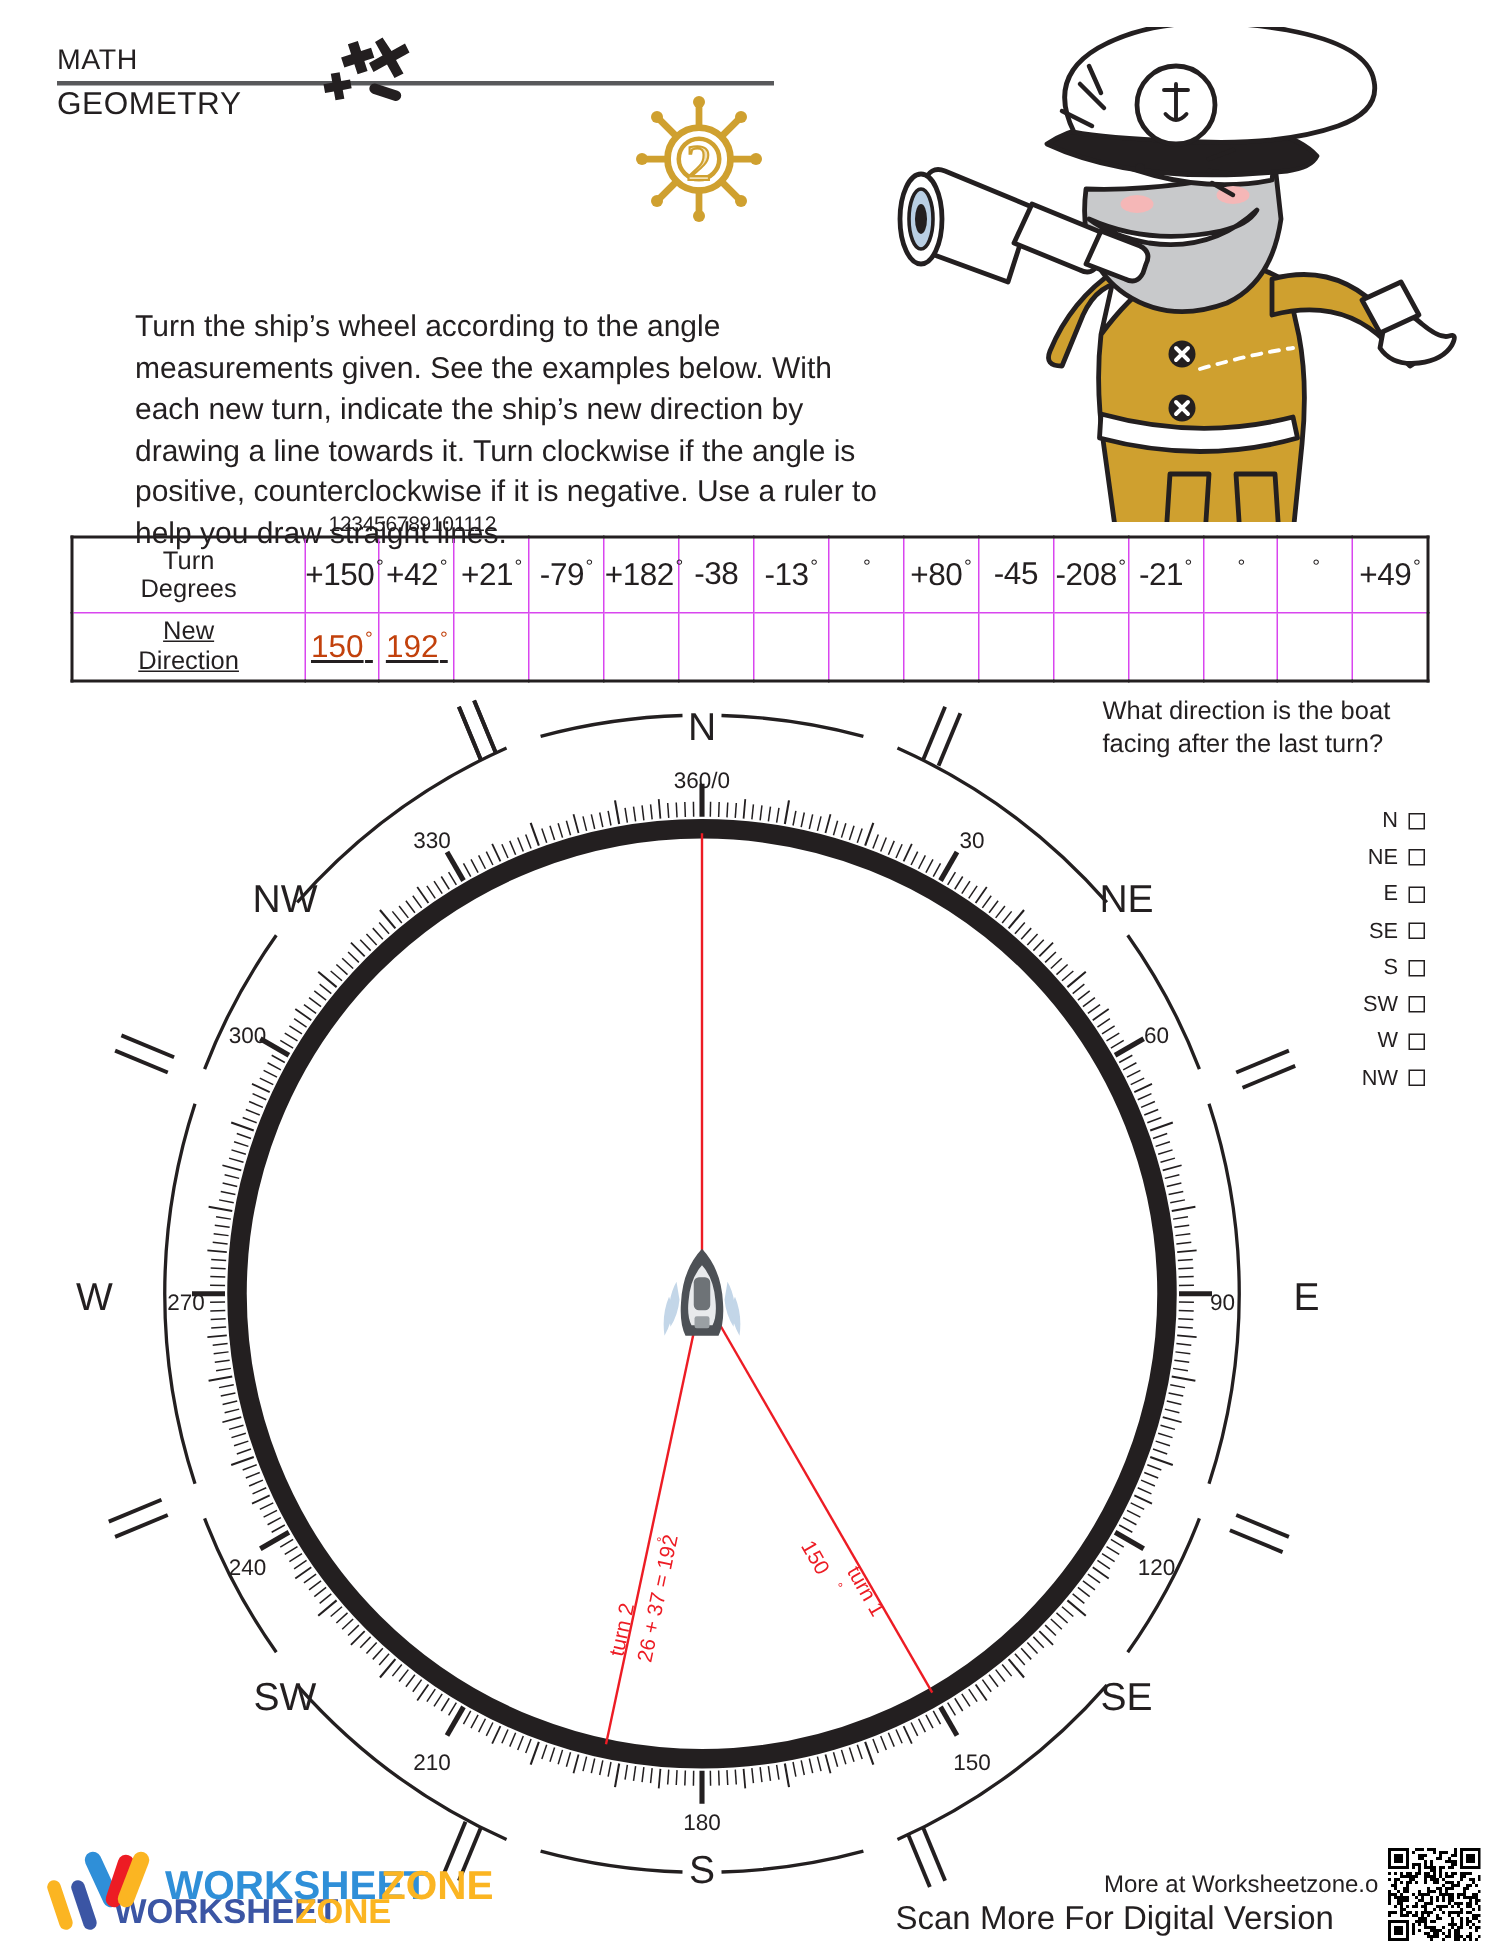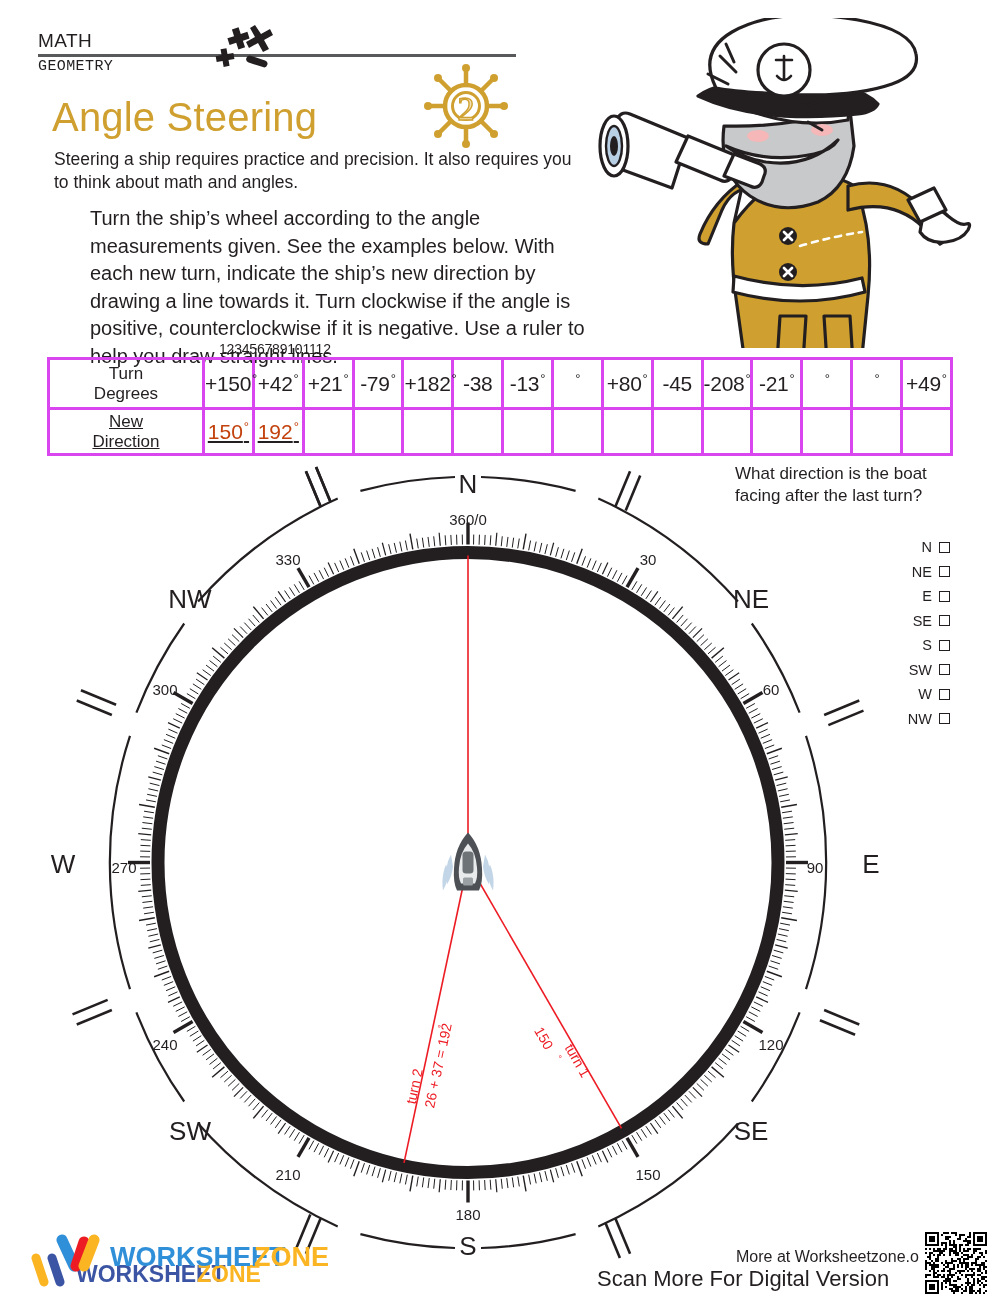--- a/index.html
+++ b/index.html
@@ -12,41 +12,41 @@
     position:relative;
     overflow:hidden;
   }
 
   
   #header { position:absolute; left:0; top:0; width:1000px; height:340px; }
 
   .kicker-wrap { position:absolute; left:38px; top:30px; width:480px; }
   .kicker-math { font-size:19px; letter-spacing:.4px; color:#231f20; }
   .kicker-rule { height:3px; background:#58595b; width:478px; margin:2px 0 1px 0; }
-  .kicker-geo { font-size:15px; letter-spacing:.4px; color:#231f20;font-family:Liberation Mono, monospace; }
+  .kicker-geo { font-size:21px; letter-spacing:.4px; color:#231f20; }
 
   #title { position:absolute; left:52px; top:95px; font-size:40px; color:#cfa02f; letter-spacing:.2px; }
 
   #intro { position:absolute; left:54px; top:148px; width:520px; font-size:17.5px; line-height:1.33; }
   #instructions { position:absolute; left:90px; top:205px; width:500px; font-size:20px; line-height:1.38; }
 
   
   #doodle { position:absolute; left:210px; top:22px; width:70px; height:55px; }
 
   
   #wheel-badge { position:absolute; left:424px; top:64px; width:84px; height:84px; }
 
   
   #captain { position:absolute; left:548px; top:18px; width:440px; height:330px; }
 
   
   #numbering { position:absolute; left:219px; top:341px; font-size:14px; letter-spacing:-.2px; }
   #table-wrap { position:absolute; left:47px; top:357px; width:906px; height:96px; }
   table.tbl { border-collapse:collapse; width:906px; height:96px; table-layout:fixed; }
-  table.tbl td { border:3px solid #d946ef; text-align:center; vertical-align:middle; padding:0; }
+  table.tbl td { border:1px solid #d946ef; text-align:center; vertical-align:middle; padding:0; }
   table.tbl { border:2.5px solid #231f20; }
   .rowlabel { font-size:17px; line-height:1.15; width:155px; }
   .deg-cell { font-size:21px; white-space:nowrap; position:relative; }
   .deg-cell .v { letter-spacing:-.3px; }
   .deg-cell .deg { font-size:13px; vertical-align:super; margin-left:1px; }
   .ans { color:#c2410c; font-size:21px; }
   .ans .deg { font-size:13px; vertical-align:super; margin-left:1px; }
   .r1 { height:50px; }
   .r2 { height:46px;text-decoration:underline; }
 
@@ -108,22 +108,20 @@
       <circle cx="4" cy="42" r="4"></circle>
         <circle cx="80" cy="42" r="4"></circle>
       <circle cx="14" cy="14" r="4"></circle>
         <circle cx="70" cy="14" r="4"></circle>
       <circle cx="14" cy="70" r="4"></circle>
         <circle cx="70" cy="70" r="4"></circle>
     </g>
     <text x="42" y="56" text-anchor="middle" font-family="Liberation Serif, serif" font-size="34" fill="#f3e2b8" stroke="#cfa02f" stroke-width="1.4">2</text>
   </svg>
 
-  <div id="title">Angle Steering</div>
-  <div id="intro">Steering a ship requires practice and precision. It also requires you to think about math and angles.</div>
   <div id="instructions">Turn the ship’s wheel according to the angle measurements given. See the examples below. With each new turn, indicate the ship’s new direction by drawing a line towards it. Turn clockwise if the angle is positive, counterclockwise if it is negative. Use a ruler to help you draw straight lines.</div>
 
   <svg id="captain" viewBox="0 0 440 330">
     <g stroke="#231f20" stroke-width="3.2" stroke-linejoin="round" stroke-linecap="round">
 
       <path d="M196 160 L186 205 q-4 35 2 75 l8 58 h118 l6 -60 q4 -40 -2 -72 l-8 -36 q-22 -14 -50 -14 q-38 0 -74 49 z" fill="#cfa02f"></path>
 
       <path d="M300 168 q44 -12 76 24 l18 22 q6 8 -2 12 l-16 -16 q-30 -30 -76 -18 z" fill="#cfa02f"></path>
 
       <path d="M196 162 q-30 20 -44 54 q-4 10 8 10 l14 -34 q10 -22 30 -22 z" fill="#cfa02f"></path>

